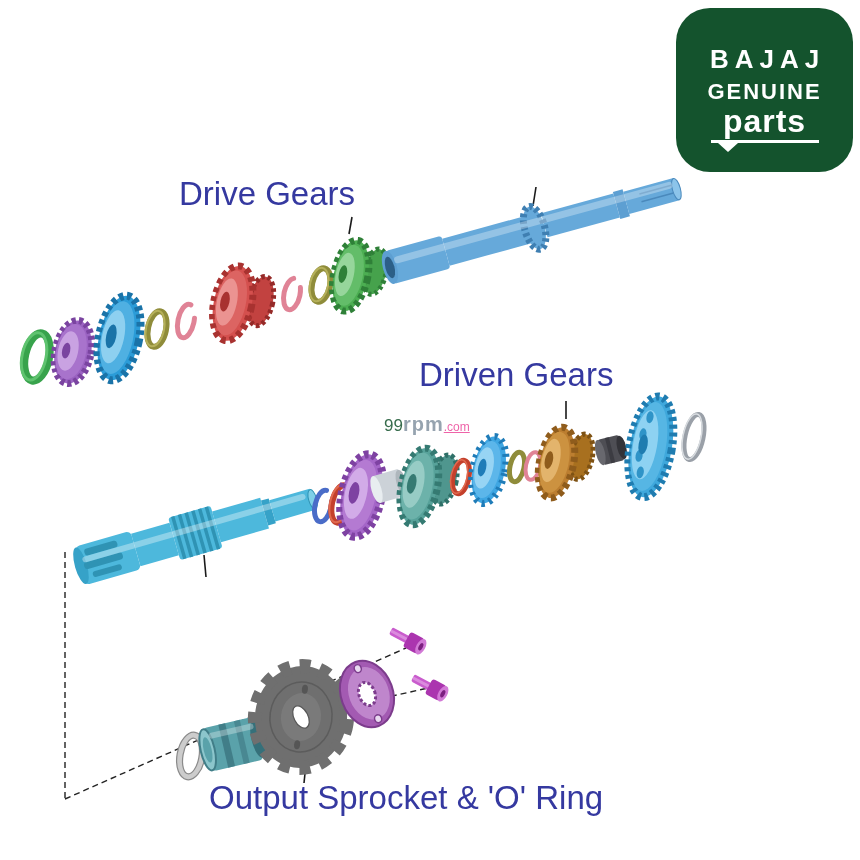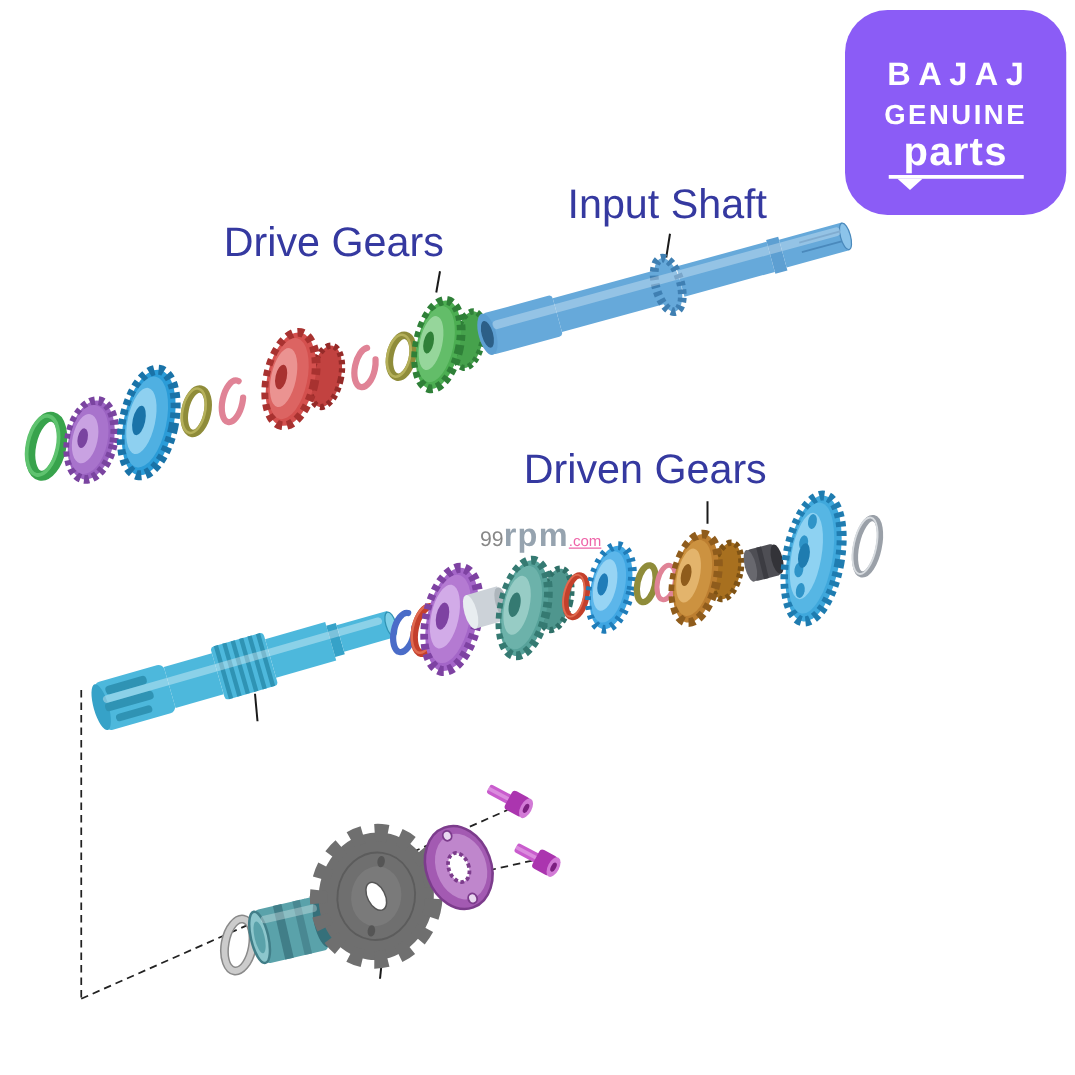--- a/index.html
+++ b/index.html
@@ -2,34 +2,34 @@
 <html><head>
 <meta charset="utf-8">
 <style>
   html,body{margin:0;padding:0;background:#fff;}
   #stage{position:relative;width:860px;height:860px;background:#ffffff;overflow:hidden;
          font-family:"Liberation Sans",sans-serif;}
   #parts-svg{position:absolute;left:0;top:0;}
   .part-label{position:absolute;color:#3539a0;font-size:33px;font-weight:normal;
               letter-spacing:0px;white-space:nowrap;}
   
-  .logo{position:absolute;left:676px;top:8px;width:177px;height:164px;background:#8b5cf6;
+  .logo{position:absolute;left:676px;top:8px;width:177px;height:164px;background:#14532d;
         border-radius:34px;color:#fff;display:flex;flex-direction:column;align-items:center;
         box-sizing:border-box;padding-top:38px;}
   .logo-brand{font-size:26px;font-weight:bold;letter-spacing:6px;line-height:1;margin-left:6px;}
   .logo-genuine{font-size:22px;font-weight:bold;letter-spacing:2px;line-height:1;margin-top:9px;}
   .logo-parts{font-size:32px;font-weight:bold;letter-spacing:1px;line-height:1;margin-top:2px;}
   .logo-rule{position:relative;width:108px;height:3px;background:#fff;margin-top:3px;}
   .logo-rule .tri{position:absolute;left:7px;top:3px;width:0;height:0;
         border-left:10px solid transparent;border-right:10px solid transparent;
         border-top:9px solid #fff;}
   
   .watermark{position:absolute;left:384px;top:413px;white-space:nowrap;opacity:.85;}
-  .wm-99{color:#737373;font-size:17px;}
-  .wm-rpm{color:#8494a2;font-size:26px;font-weight:bold;letter-spacing:1px;}
+  .wm-99{color:#14532d;font-size:17px;}
+  .wm-rpm{color:#8494a2;font-size:20px;font-weight:bold;letter-spacing:1px;}
   .wm-com{color:#ec4899;font-size:12px;text-decoration:underline;}
 </style>
 </head>
 <body>
 
 <div id="stage">
 
 <svg id="parts-svg" width="860" height="860" viewBox="0 0 860 860">
 
   <g stroke="#1a1a1a" stroke-width="1.6">
@@ -261,23 +261,23 @@
 
   <g transform="translate(434 689) rotate(28)">
     <rect x="-24" y="-4" width="20" height="8" rx="2" fill="#c95ccd"></rect>
     <rect x="-24" y="-1.5" width="20" height="3" fill="#e2a0e6" opacity="0.7"></rect>
     <rect x="-6" y="-8.5" width="16" height="17" rx="3" fill="#ab35af"></rect>
     <ellipse cx="10" cy="0" rx="4.5" ry="8.5" fill="#d27ad6"></ellipse>
     <ellipse cx="10" cy="0" rx="2" ry="4" fill="#7c1f80"></ellipse>
   </g>
 </svg>
 
-<div class="part-label" style="left:454px;top:144px;">Input Shaft</div>
 <div class="part-label" style="left:179px;top:175px;">Drive Gears</div>
 <div class="part-label" style="left:419px;top:356px;">Driven Gears</div>
+<div class="part-label" style="left:209px;top:779px;">Output Sprocket &amp; 'O' Ring</div>
 
 <div class="watermark">
   <span class="wm-99">99</span><span class="wm-rpm">rpm</span><span class="wm-com">.com</span>
 </div>
 
 <div class="logo">
   <div class="logo-brand">BAJAJ</div>
   <div class="logo-genuine">GENUINE</div>
   <div class="logo-parts">parts</div>
   <div class="logo-rule">

